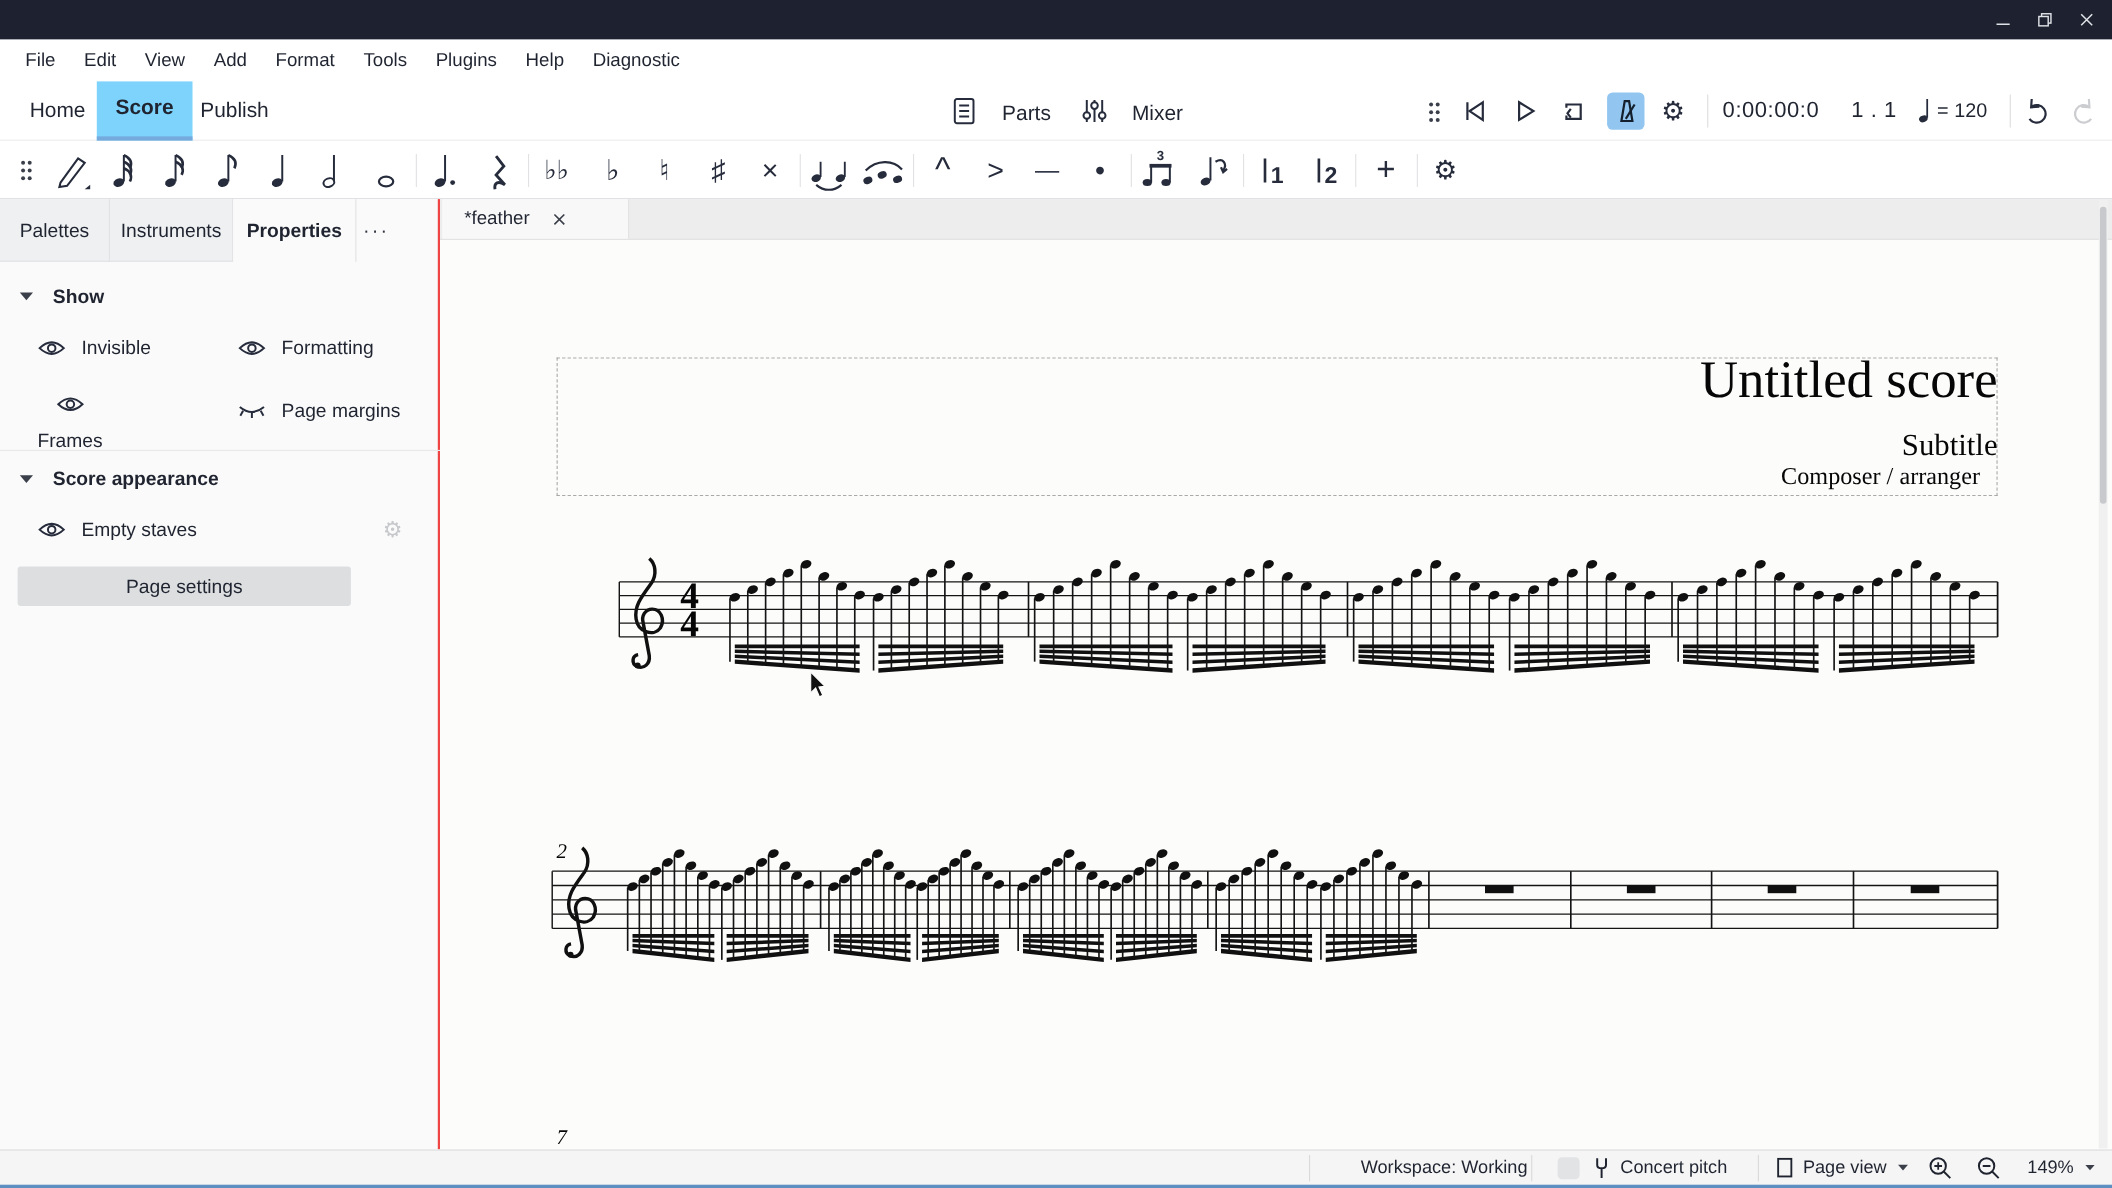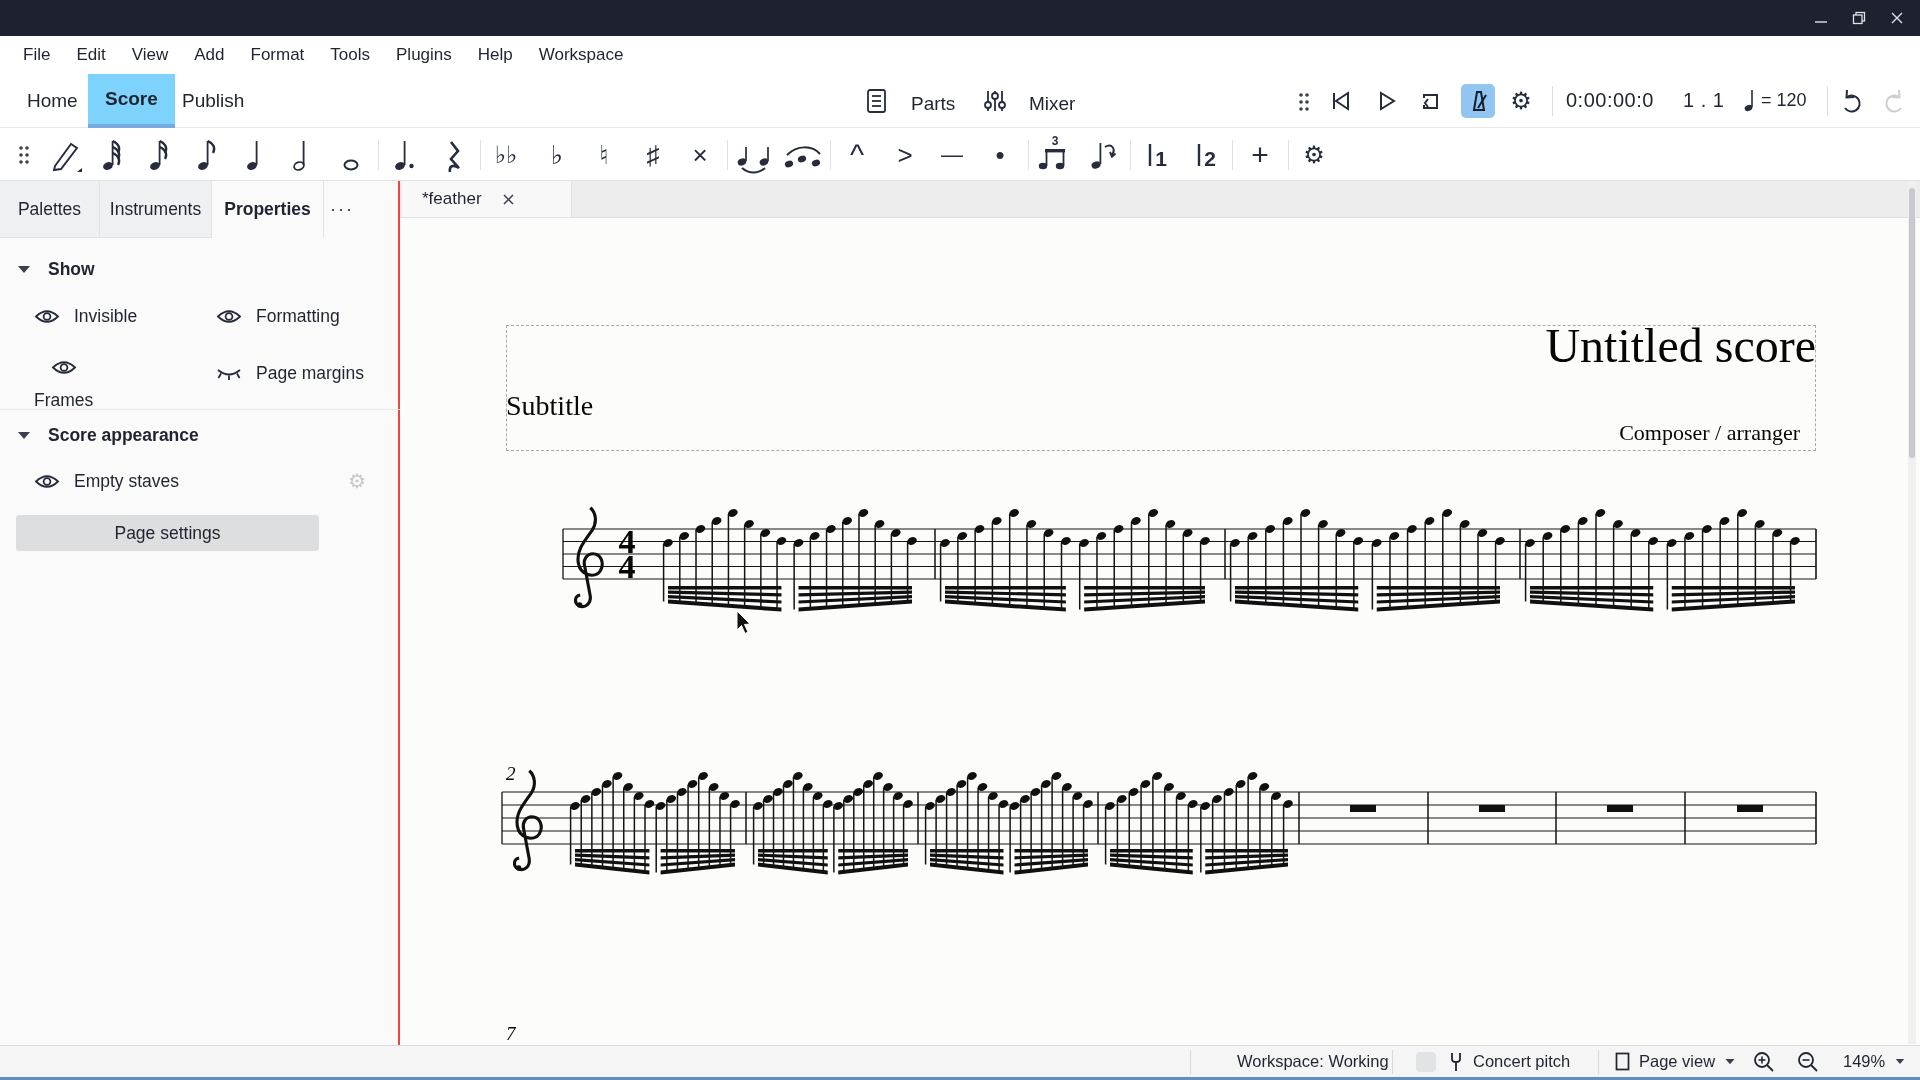--- a/index.html
+++ b/index.html
@@ -53,21 +53,21 @@
   #docstrip { left:400px; top:181px; width:1520px; height:37px; background:#ededee;
     border-bottom:1px solid #e0e0e1; }
   #doctab { position:absolute; left:2px; top:0; width:170px; height:36px; background:#f8f8f8;
     border-right:1px solid #e0e0e1; display:flex; align-items:center;
     padding:0 14px 0 20px; font-size:17px; gap:20px; }
   #canvas { left:400px; top:218px; width:1520px; height:827px; background:#fcfcfb; }
   #titleframe { left:506px; top:325px; width:1310px; height:126px;
     border:1px dashed #a9a9a9; }
   .scoretext { font-family:"Liberation Serif", serif; color:#060606; }
   #scoretitle { left:506px; top:318px; width:1310px; text-align:right; font-size:48px; }
-  #scoresub  { left:506px; top:390px; width:1310px; text-align:left; font-size:28px; }
+  #scoresub  { left:506px; top:390px; width:1310px; text-align:right; font-size:28px; }
   #scorecomp { left:506px; top:420px; width:1294px; text-align:right; font-size:22px; }
   #musicsvg { left:400px; top:218px; }
   
   #vscroll { left:1908px; top:182px; width:8px; height:862px; background:#f0f0f0; }
   #vthumb { position:absolute; left:1px; top:6px; width:6px; height:270px;
     background:#c7c9cc; border-radius:3px; }
   
   #statusbar { left:0; top:1045px; width:1920px; height:32px; background:#f5f5f5;
     border-top:1px solid #dcdcdc; }
   .sbitem { position:absolute; top:0; height:31px; display:flex; align-items:center;
@@ -100,21 +100,21 @@
 
 <div class="abs" id="menubar">
   <span class="menuitem">File</span>
   <span class="menuitem">Edit</span>
   <span class="menuitem">View</span>
   <span class="menuitem">Add</span>
   <span class="menuitem">Format</span>
   <span class="menuitem">Tools</span>
   <span class="menuitem">Plugins</span>
   <span class="menuitem">Help</span>
-  <span class="menuitem">Workspace</span>
+  <span class="menuitem">Diagnostic</span>
 </div>
 
 <div class="abs" id="tabrow">
   <div class="maintab" style="left:10px;">Home</div>
   <div class="maintab active" style="left:88px;">Score</div>
   <div class="maintab" style="left:165px;">Publish</div>
 
   <div class="tbbtn" style="left:864px; top:13px;">
     <span class="icon24">
       <svg width="22" height="26">

